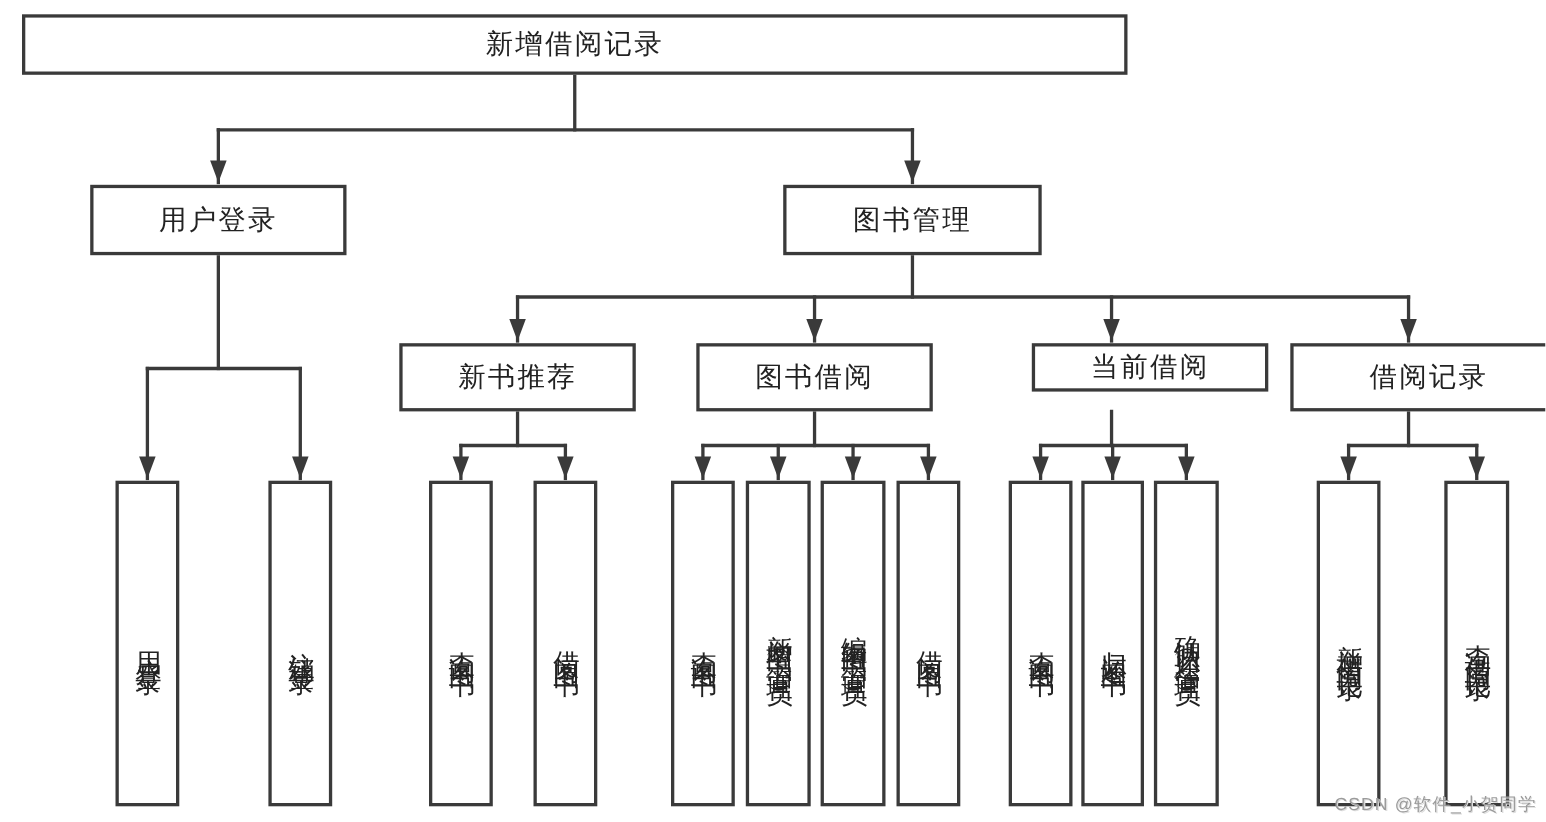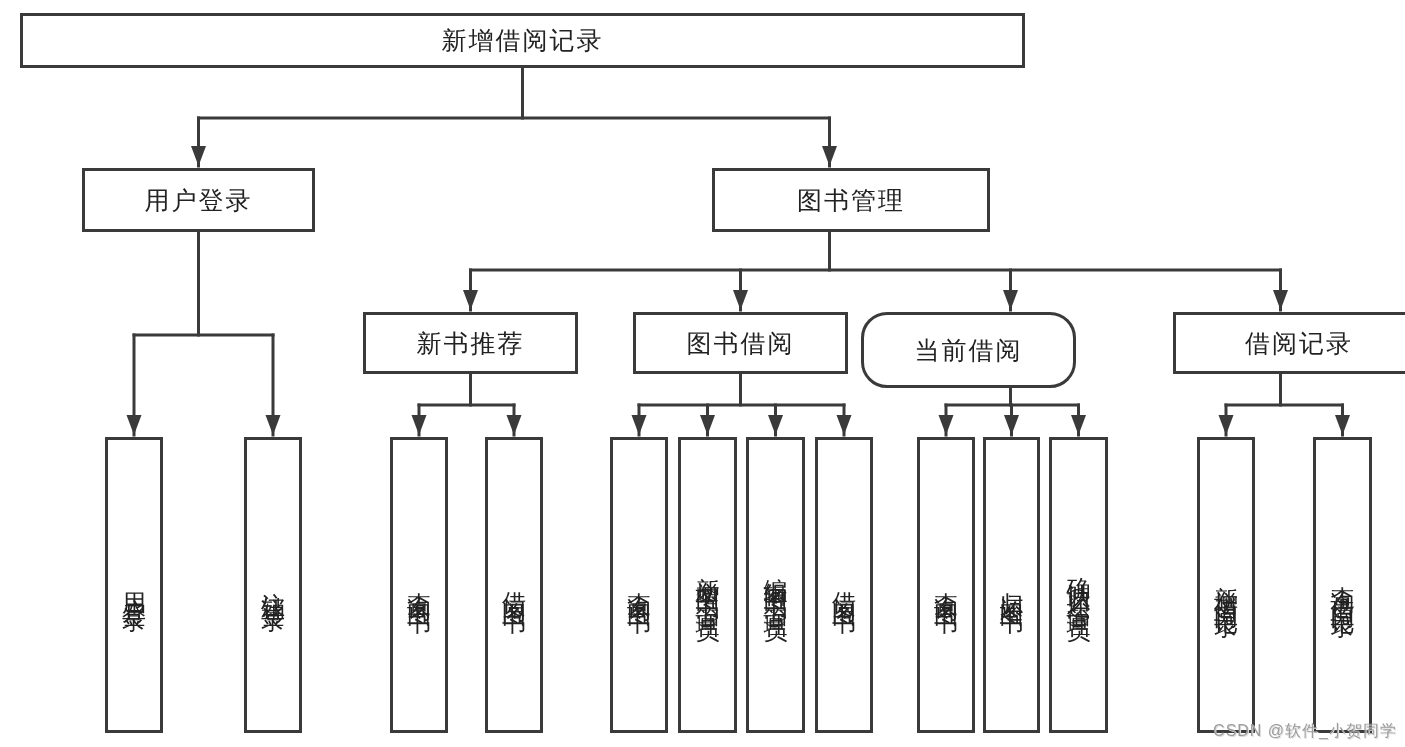--- a/index.html
+++ b/index.html
@@ -118,25 +118,25 @@
         <line x1="1226" y1="405" x2="1342.5" y2="405"></line>
         <line x1="1226" y1="405" x2="1226" y2="435" marker-end="url(#arrow)"></line>
         <line x1="1342.5" y1="405" x2="1342.5" y2="435" marker-end="url(#arrow)"></line>
       </g>
     </g>
   </svg>
 
   <div class="node" style="left:20px; top:13px; width:1005px; height:55px;">新增借阅记录</div>
 
   <div class="node" style="left:82px; top:168px; width:233px; height:64px;">用户登录</div>
-  <div class="node" style="left:712px; top:168px; width:278px; height:64px;">图书管理</div>
+  <div class="node" style="left:712px; top:168px; width:235px; height:64px;">图书管理</div>
 
   <div class="node" style="left:633px; top:312px; width:215px; height:62px;">图书借阅</div>
   <div class="node" style="left:363px; top:312px; width:215px; height:62px;">新书推荐</div>
-  <div class="node" style="left:861px; top:312px; width:215px; height:76px;border-radius:26px;">当前借阅</div>
+  <div class="node" style="left:938px; top:312px; width:215px; height:44px;">当前借阅</div>
   <div class="node" style="left:1173px; top:312px; width:252px; height:62px;">借阅记录</div>
 
   <div class="node v-node" style="left:105px; top:437px; width:58px; height:296px;">用户登录</div>
   <div class="node v-node" style="left:244px; top:437px; width:58px; height:296px;">注销登录</div>
 
   <div class="node v-node" style="left:390px; top:437px; width:58px; height:296px;">查询图书</div>
   <div class="node v-node" style="left:485px; top:437px; width:58px; height:296px;">借阅图书</div>
 
   <div class="node v-node" style="left:610px; top:437px; width:58px; height:296px;">查询图书</div>
   <div class="node v-node" style="left:678px; top:437px; width:59px; height:296px;">新增图书（管理员）</div>

